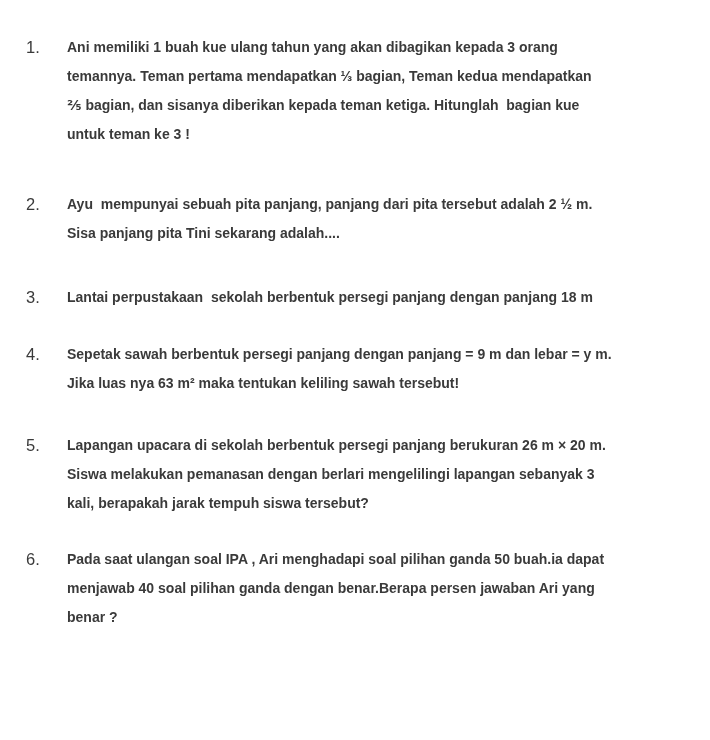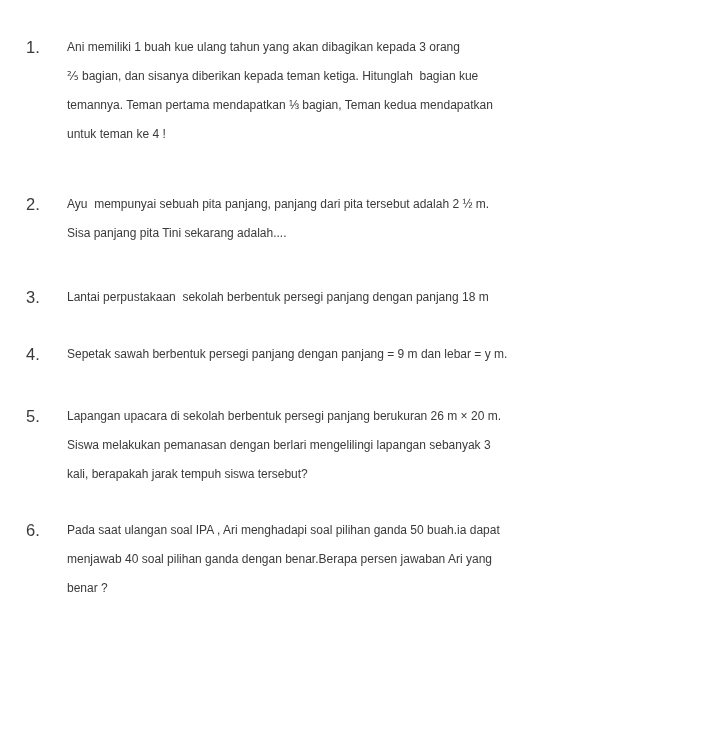--- a/index.html
+++ b/index.html
@@ -29,42 +29,43 @@
   .question:nth-child(4) { margin-bottom: 33px; }
   .question:nth-child(5) { margin-bottom: 27px; }
   .qnum {
     flex: 0 0 41px;
     width: 41px;
     font-size: 16.5px;
     line-height: 29px;
   }
   .qtext {
     flex: 1 1 auto;
-    font-size: 12px;
+    font-size: 14px;
     line-height: 29px;
+    font-weight: bold;
   }
   .qline {
     white-space: pre;   
   }
 </style>
 </head>
 <body>
 
 <div class="page" style="background: rgb(255, 255, 255); color: rgb(58, 58, 58);">
   <div id="question-list">
   <div class="question">
     <div class="qnum">1.</div>
     <div class="qtext">
   <div class="qline">Ani memiliki 1 buah kue ulang tahun yang akan dibagikan kepada 3 orang</div>
 
+  <div class="qline">temannya. Teman pertama mendapatkan ⅓ bagian, Teman kedua mendapatkan</div>
+
   <div class="qline">⅖ bagian, dan sisanya diberikan kepada teman ketiga. Hitunglah  bagian kue</div>
 
-  <div class="qline">temannya. Teman pertama mendapatkan ⅓ bagian, Teman kedua mendapatkan</div>
-
-  <div class="qline">untuk teman ke 4 !</div>
+  <div class="qline">untuk teman ke 3 !</div>
 </div>
   </div>
 
   <div class="question">
     <div class="qnum">2.</div>
     <div class="qtext">
   <div class="qline">Ayu  mempunyai sebuah pita panjang, panjang dari pita tersebut adalah 2 ½ m.</div>
 
 
   <div class="qline">Sisa panjang pita Tini sekarang adalah....</div>
@@ -78,20 +79,21 @@
 
 
 </div>
   </div>
 
   <div class="question">
     <div class="qnum">4.</div>
     <div class="qtext">
   <div class="qline">Sepetak sawah berbentuk persegi panjang dengan panjang = 9 m dan lebar = y m.</div>
 
+  <div class="qline">Jika luas nya 63 m² maka tentukan keliling sawah tersebut!</div>
 </div>
   </div>
 
   <div class="question">
     <div class="qnum">5.</div>
     <div class="qtext">
   <div class="qline">Lapangan upacara di sekolah berbentuk persegi panjang berukuran 26 m × 20 m.</div>
 
   <div class="qline">Siswa melakukan pemanasan dengan berlari mengelilingi lapangan sebanyak 3</div>
 

